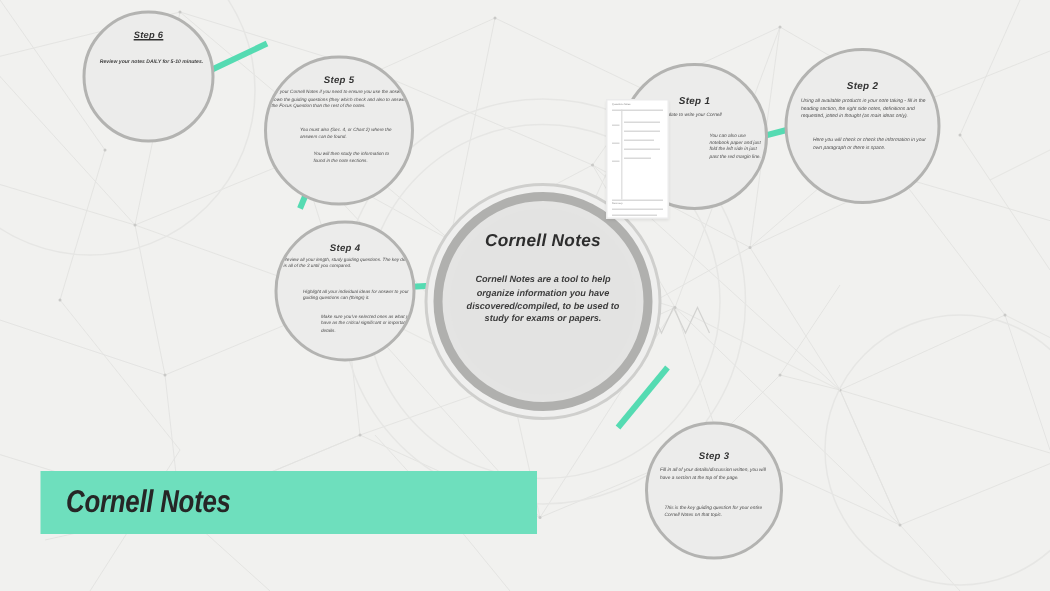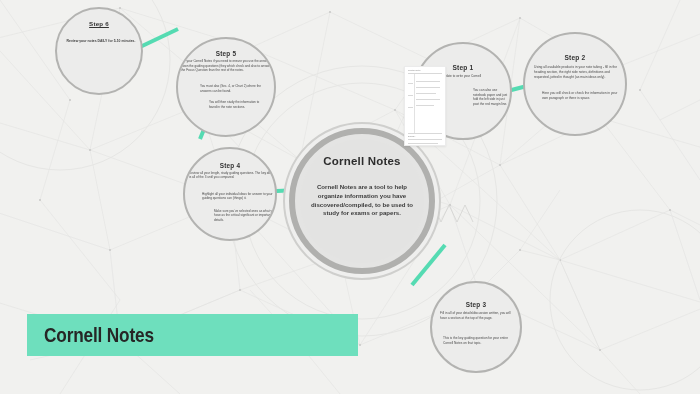--- a/index.html
+++ b/index.html
@@ -2,21 +2,21 @@
 <html><head>
 <meta charset="utf-8">
 <style>
   html,body{margin:0;padding:0;}
   body{
     width:700px;height:394px;overflow:hidden;
     background:#f1f1ef;
     font-family:"Liberation Sans",sans-serif;
     position:relative;
   }
-  #stage{position:absolute;inset:0;overflow:hidden;}
+  #stage{position:absolute;inset:0;overflow:hidden;font-style:italic;}
 
   
   #bg{position:absolute;inset:0;width:700px;height:394px;}
 
   
   #links{position:absolute;inset:0;width:700px;height:394px;}
 
   
   .bubble{
     position:absolute;

